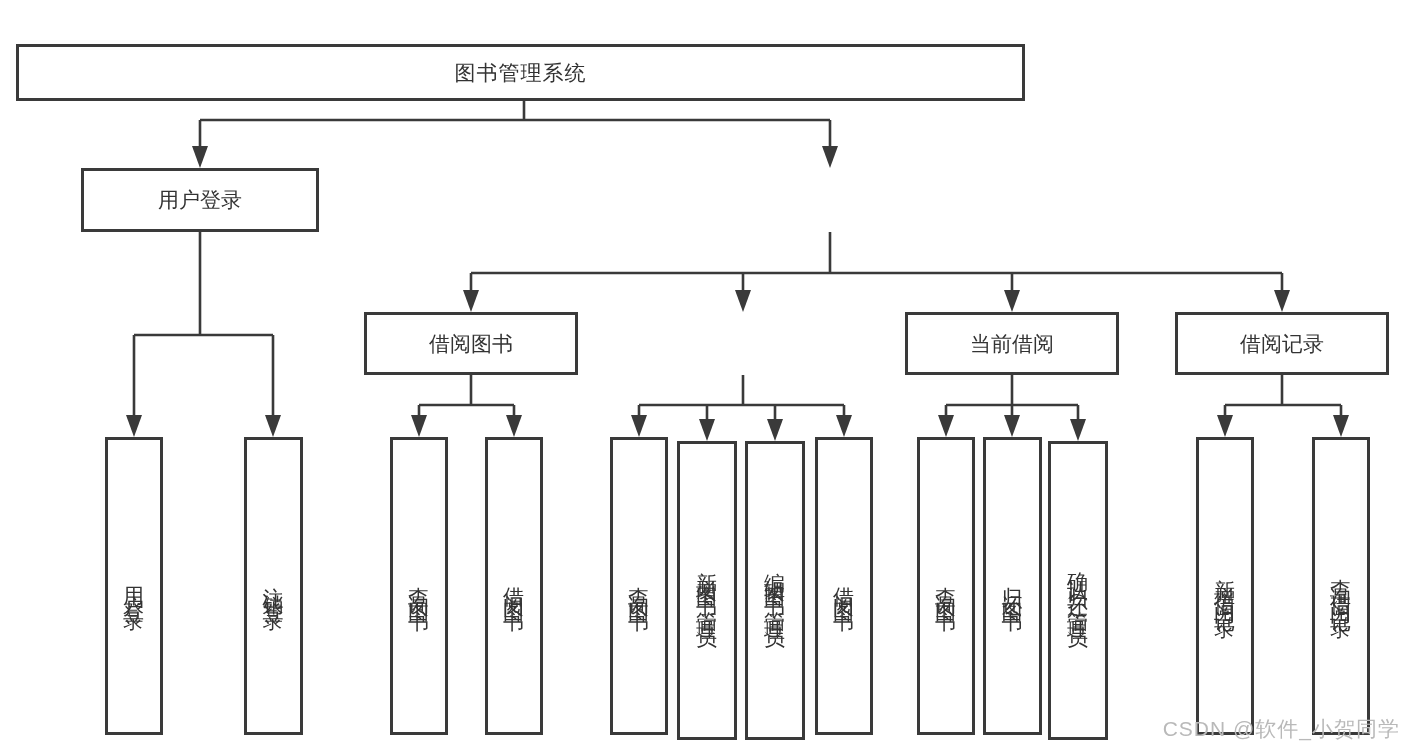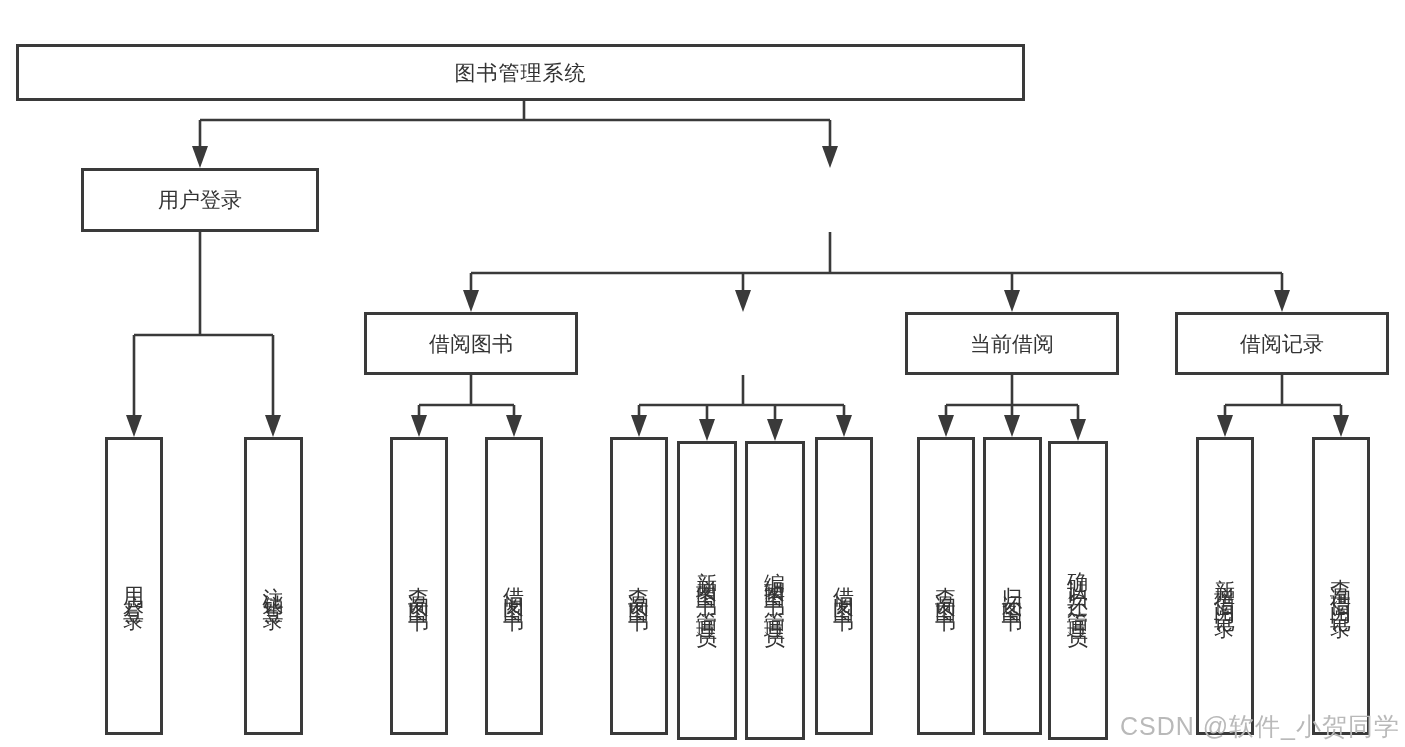--- a/index.html
+++ b/index.html
@@ -21,21 +21,21 @@
     background:var(--bg);display:flex;align-items:center;justify-content:center;
     color:var(--text);font-size:21px;white-space:nowrap;
   }
   .v{
     writing-mode:vertical-lr;text-orientation:mixed;
     letter-spacing:8px;line-height:1.1;font-size:21px;
   }
   .root-label{letter-spacing:1px;margin-top:31px;}
   .watermark{
     position:absolute;right:5px;bottom:4px;color:var(--wm);
-    font-size:25px;letter-spacing:1px;z-index:5;
+    font-size:21px;letter-spacing:1px;z-index:5;
   }
 </style>
 </head>
 <body>
 
 <div class="stage">
 
   <svg class="wires" viewBox="0 0 1405 747" xmlns="http://www.w3.org/2000/svg">
 
     <path d="M524 70 V120 M200 120 H830 M200 120 V147 M830 120 V147"></path>

